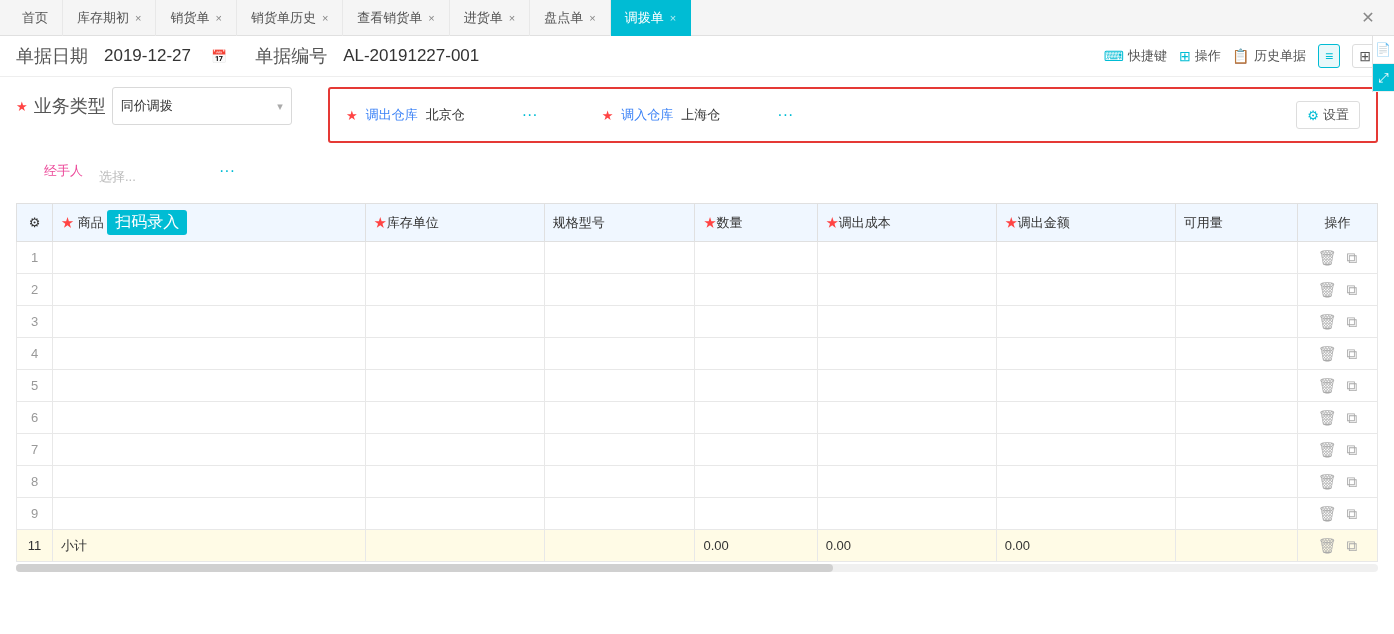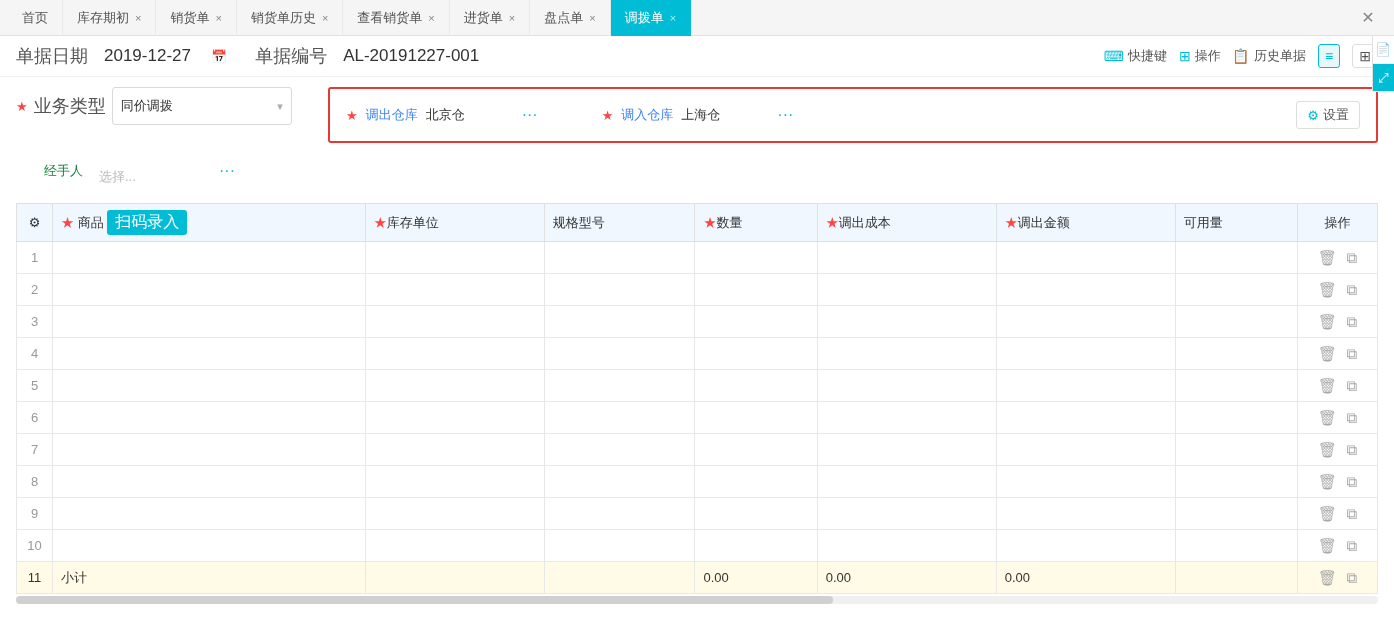--- a/index.html
+++ b/index.html
@@ -65,21 +65,21 @@
 
     .set-btn {
       margin-left: auto; background: #fff; border: 1px solid #ddd; border-radius: 3px;
       padding: 4px 10px; cursor: pointer; display: flex; align-items: center; gap: 4px;
       color: #555; font-size: 13px;
     }
     .set-btn .gear-icon { color: #00bcd4; }
 
     
     .form-row2 { display: flex; align-items: center; gap: 8px; padding: 0 16px 8px; }
-    .form-row2 .label { color: #15803d; }
+    .form-row2 .label { color: #ec4899; }
 
     
     .table-wrap { padding: 0 16px; overflow-x: auto; }
     table { width: 100%; border-collapse: collapse; font-size: 13px; }
     thead tr { background: #f0f7ff; }
     thead th {
       border: 1px solid #e0e0e0; padding: 6px 8px; text-align: left; font-weight: normal;
       color: #333; white-space: nowrap;
     }
     tbody tr { background: #fff; }
@@ -369,34 +369,20 @@
           <td></td>
           <td></td>
           <td></td>
           <td></td>
           <td></td>
           <td class="col-actions">
     <span class="action-icon" title="删除">🗑</span>
     <span class="action-icon copy" title="复制">⧉</span>
   </td>
         </tr>
-        <tr>
-          <td class="row-num">10</td>
-          <td></td>
-          <td></td>
-          <td></td>
-          <td></td>
-          <td></td>
-          <td></td>
-          <td></td>
-          <td class="col-actions">
-    <span class="action-icon" title="删除">🗑</span>
-    <span class="action-icon copy" title="复制">⧉</span>
-  </td>
-        </tr>
         <tr class="subtotal-row">
           <td class="row-num">11</td>
           <td>小计</td>
           <td></td>
           <td></td>
           <td>0.00</td>
           <td>0.00</td>
           <td>0.00</td>
           <td></td>
           <td class="col-actions">

